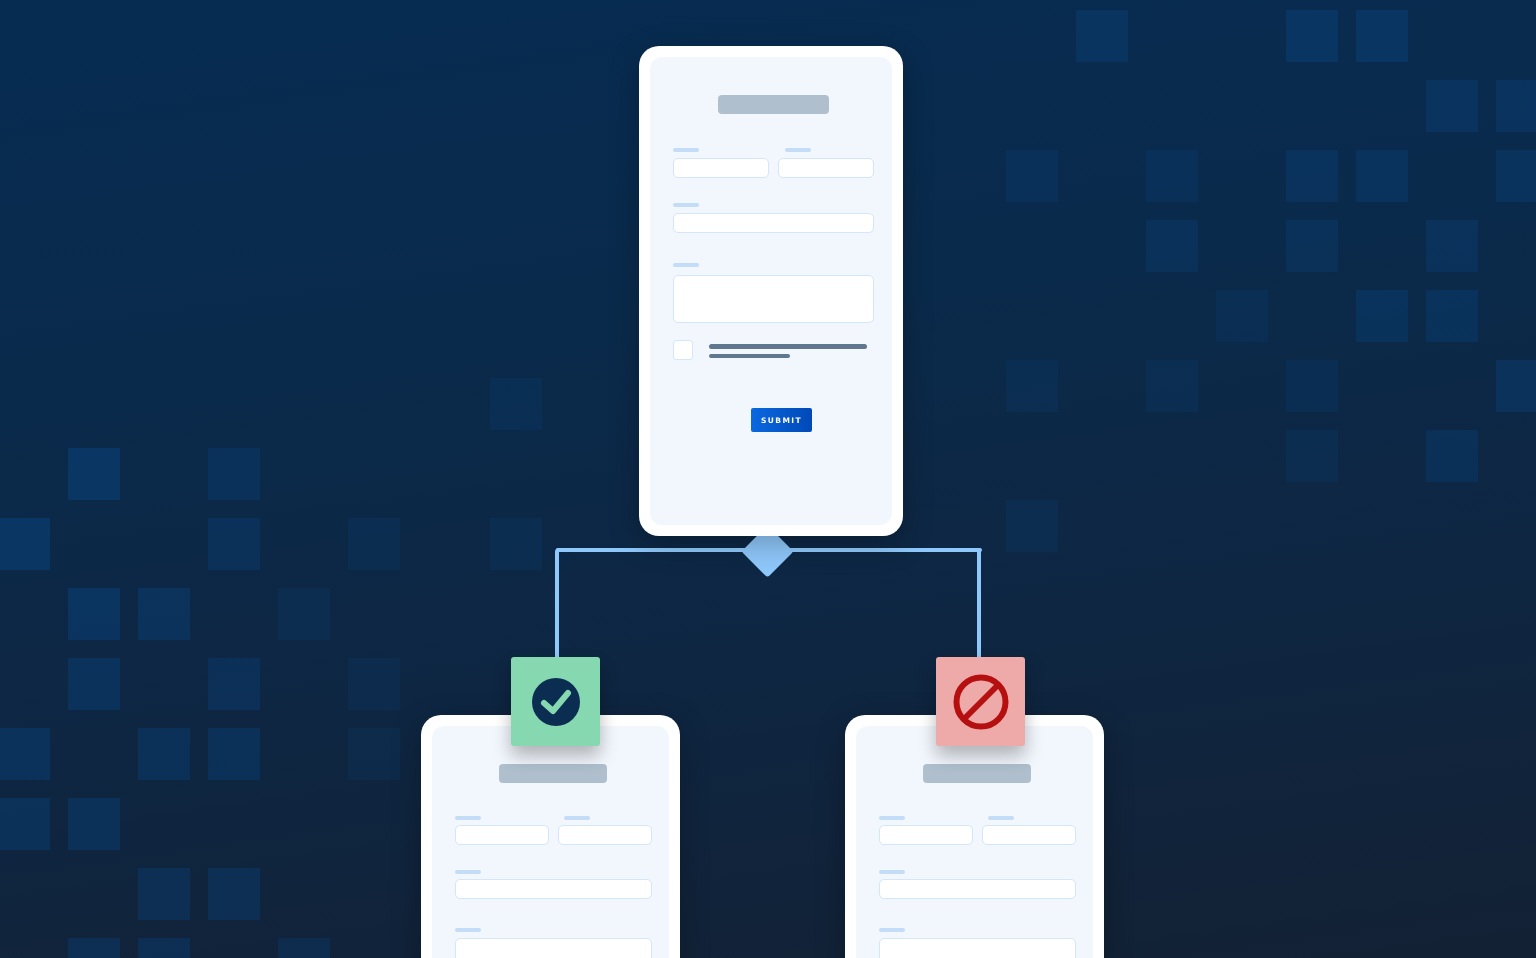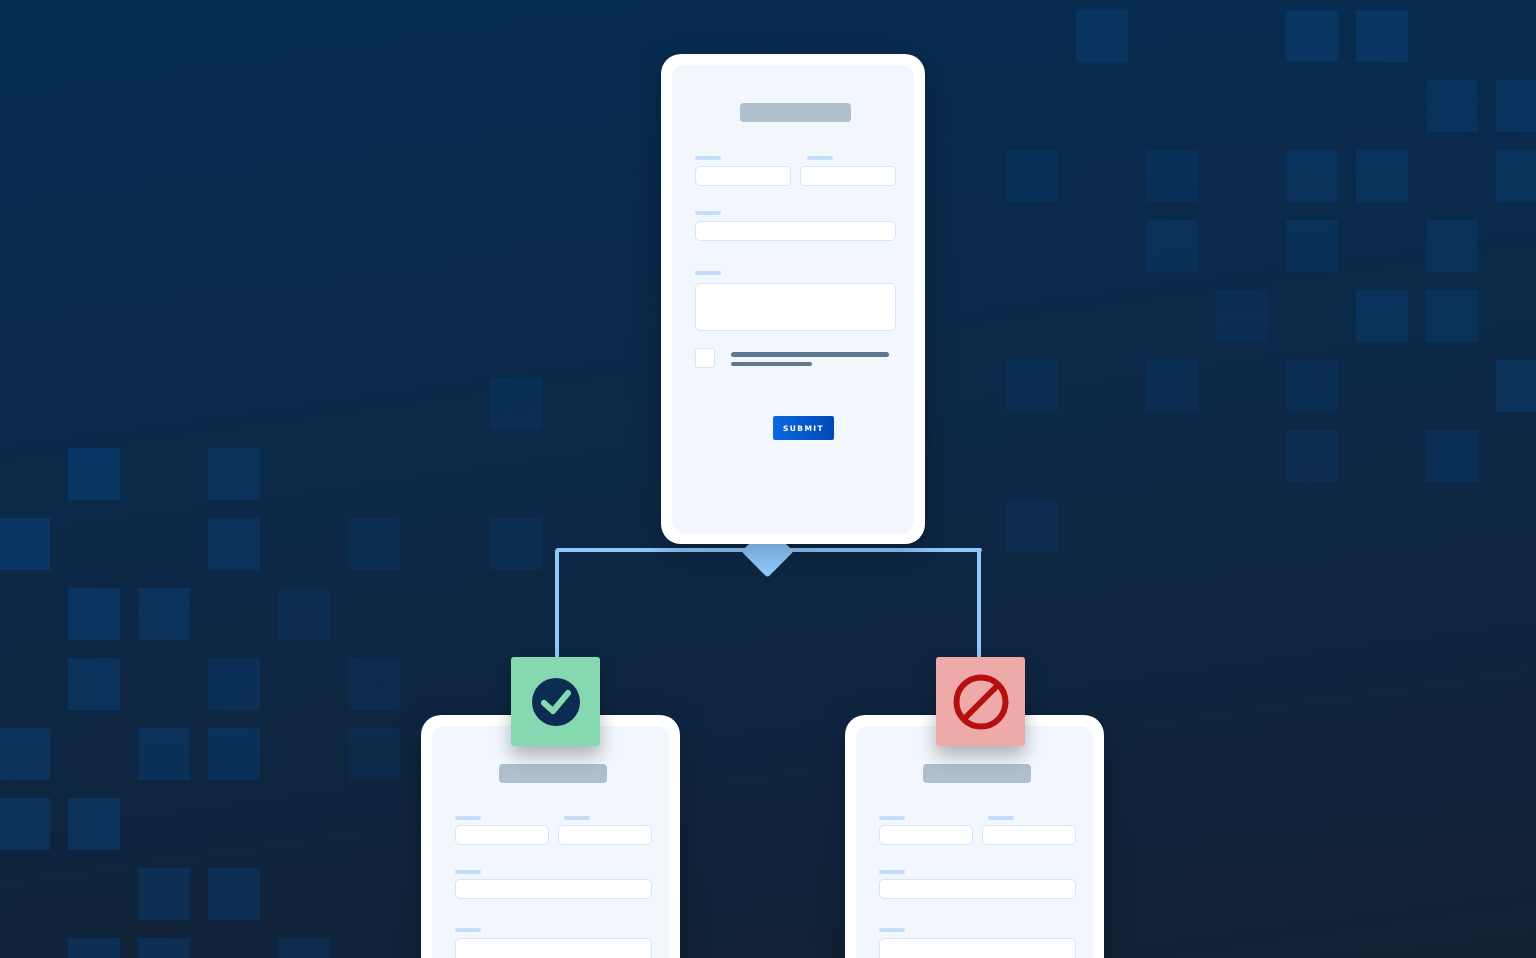--- a/index.html
+++ b/index.html
@@ -90,21 +90,21 @@
     <div class="sq" style="left: 1426px; top: 430px; opacity: 0.5;"></div>
     <div class="sq" style="left: 1006px; top: 500px; opacity: 0.3;"></div>
   </div>
 
 <div class="line" style="left:766px; top:458px; width:4px; height:90px;"></div>
 <div class="line" style="left:556px; top:548px; width:426px; height:4px; border-radius:2px;"></div>
 <div class="line" style="left:555px; top:548px; width:4px; height:112px; border-top-left-radius:8px;"></div>
 <div class="line" style="left:977px; top:548px; width:4px; height:112px; border-top-right-radius:8px;"></div>
 <div style="position:absolute; left:749px; top:533px; width:37px; height:37px; background:#8fc8fb; transform:rotate(45deg); border-radius:3px;"></div>
 
-<div class="card" style="left:639px; top:54px; width:264px; height:490px;margin-left:22px;">
+<div class="card" style="left:639px; top:46px; width:264px; height:490px;">
   <div class="card-inner">
     <div class="title-bar" style="left:68px; top:38px; width:111px;"></div>
     <div class="lbl" style="left:23px; top:91px;"></div>
     <div class="lbl" style="left:135px; top:91px;"></div>
     <div class="field" style="left:23px; top:101px; width:96px; height:20px;"></div>
     <div class="field" style="left:128px; top:101px; width:96px; height:20px;"></div>
     <div class="lbl" style="left:23px; top:146px;"></div>
     <div class="field" style="left:23px; top:156px; width:201px; height:20px;"></div>
     <div class="lbl" style="left:23px; top:206px;"></div>
     <div class="field" style="left:23px; top:218px; width:201px; height:48px;"></div>

